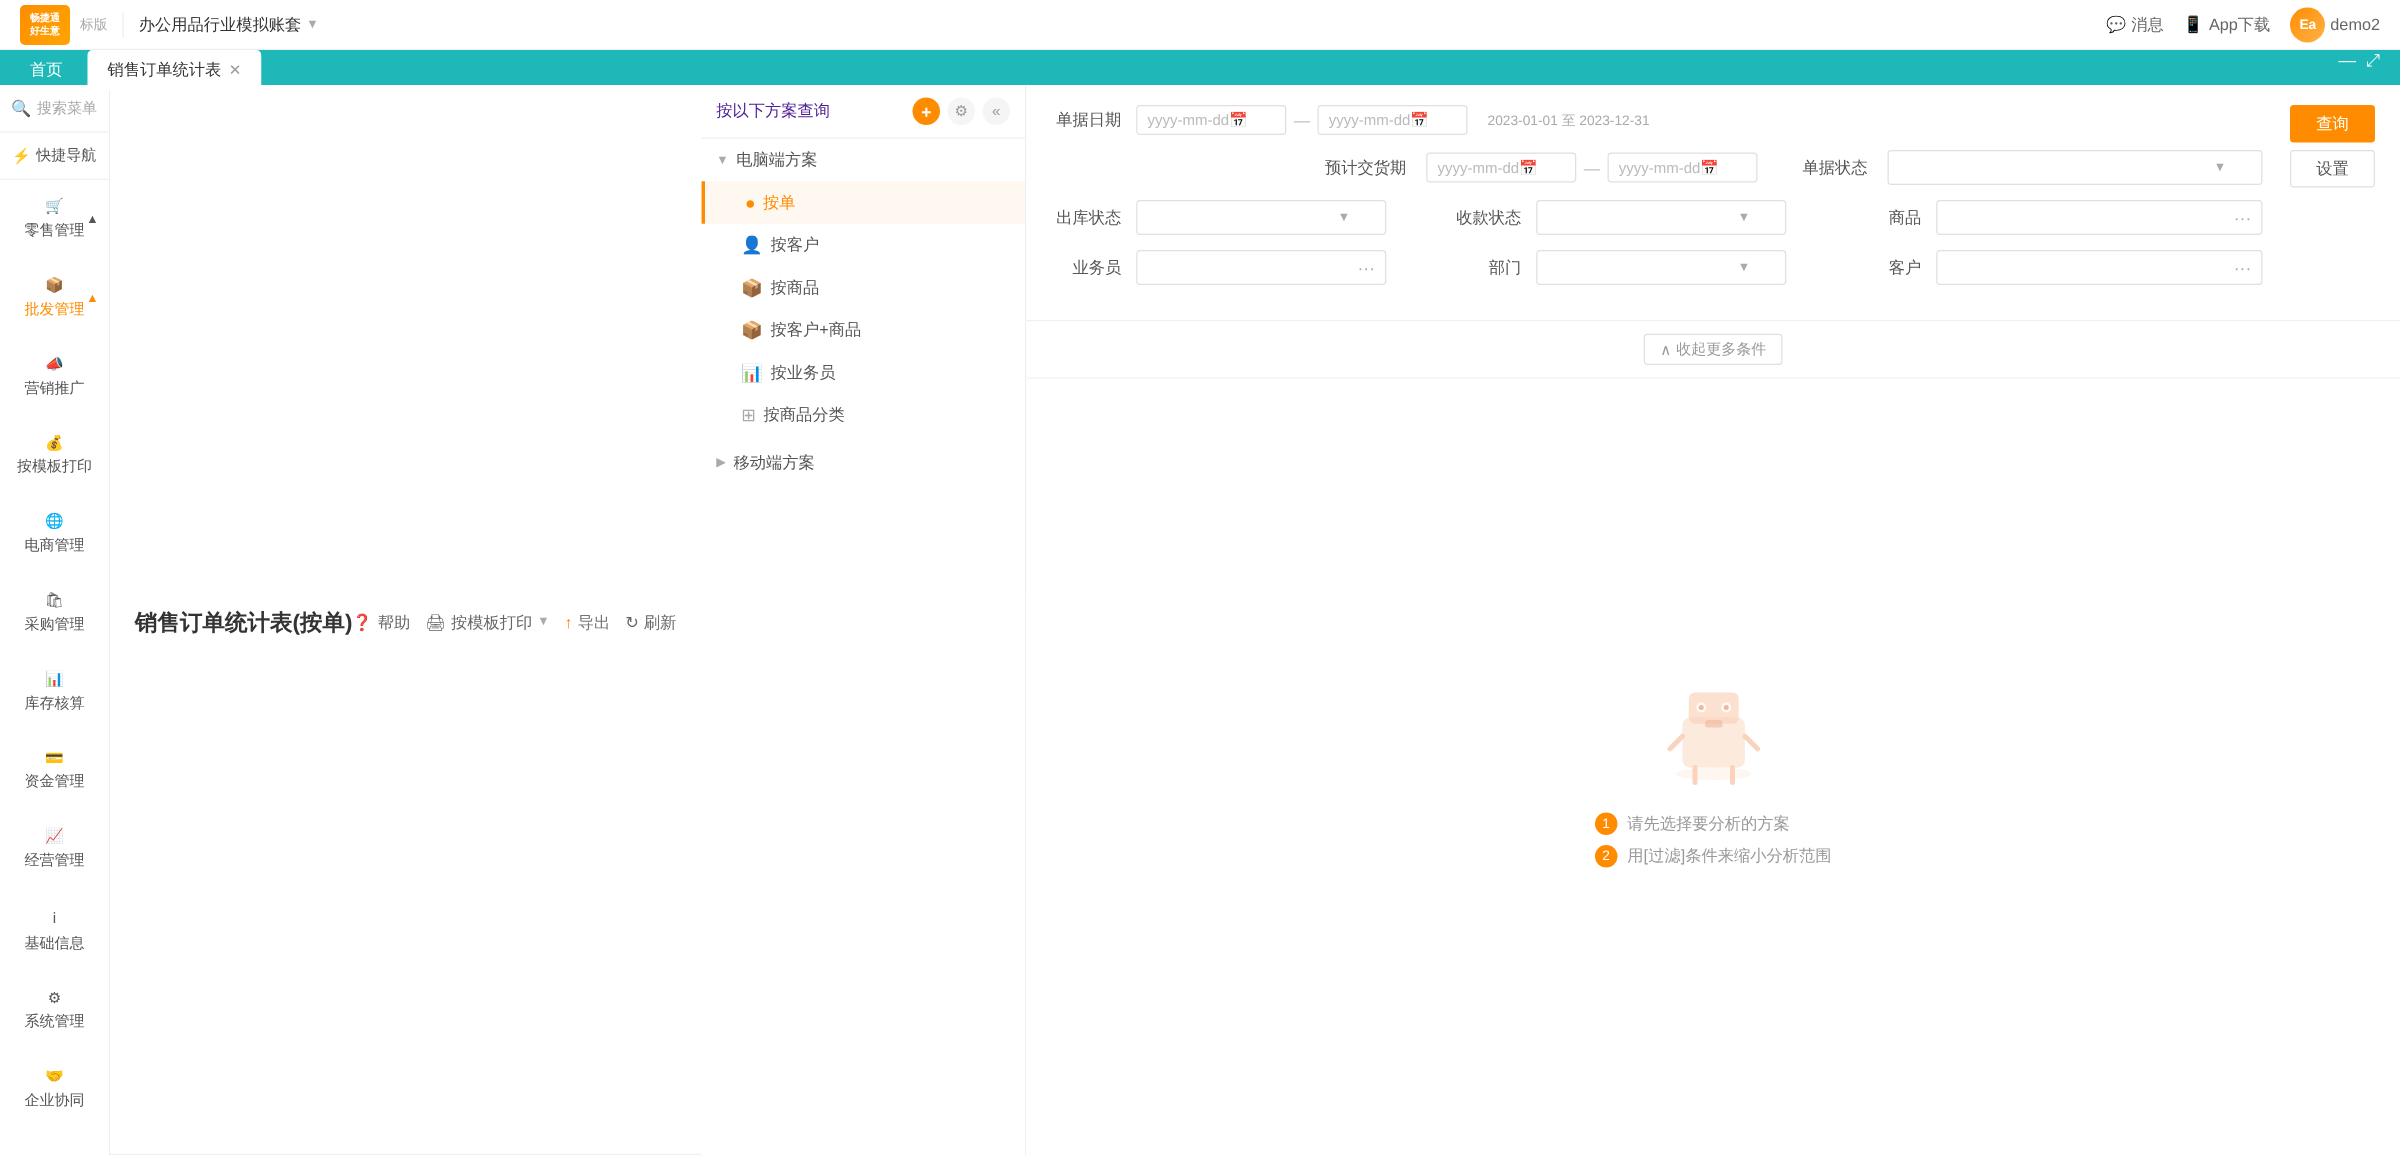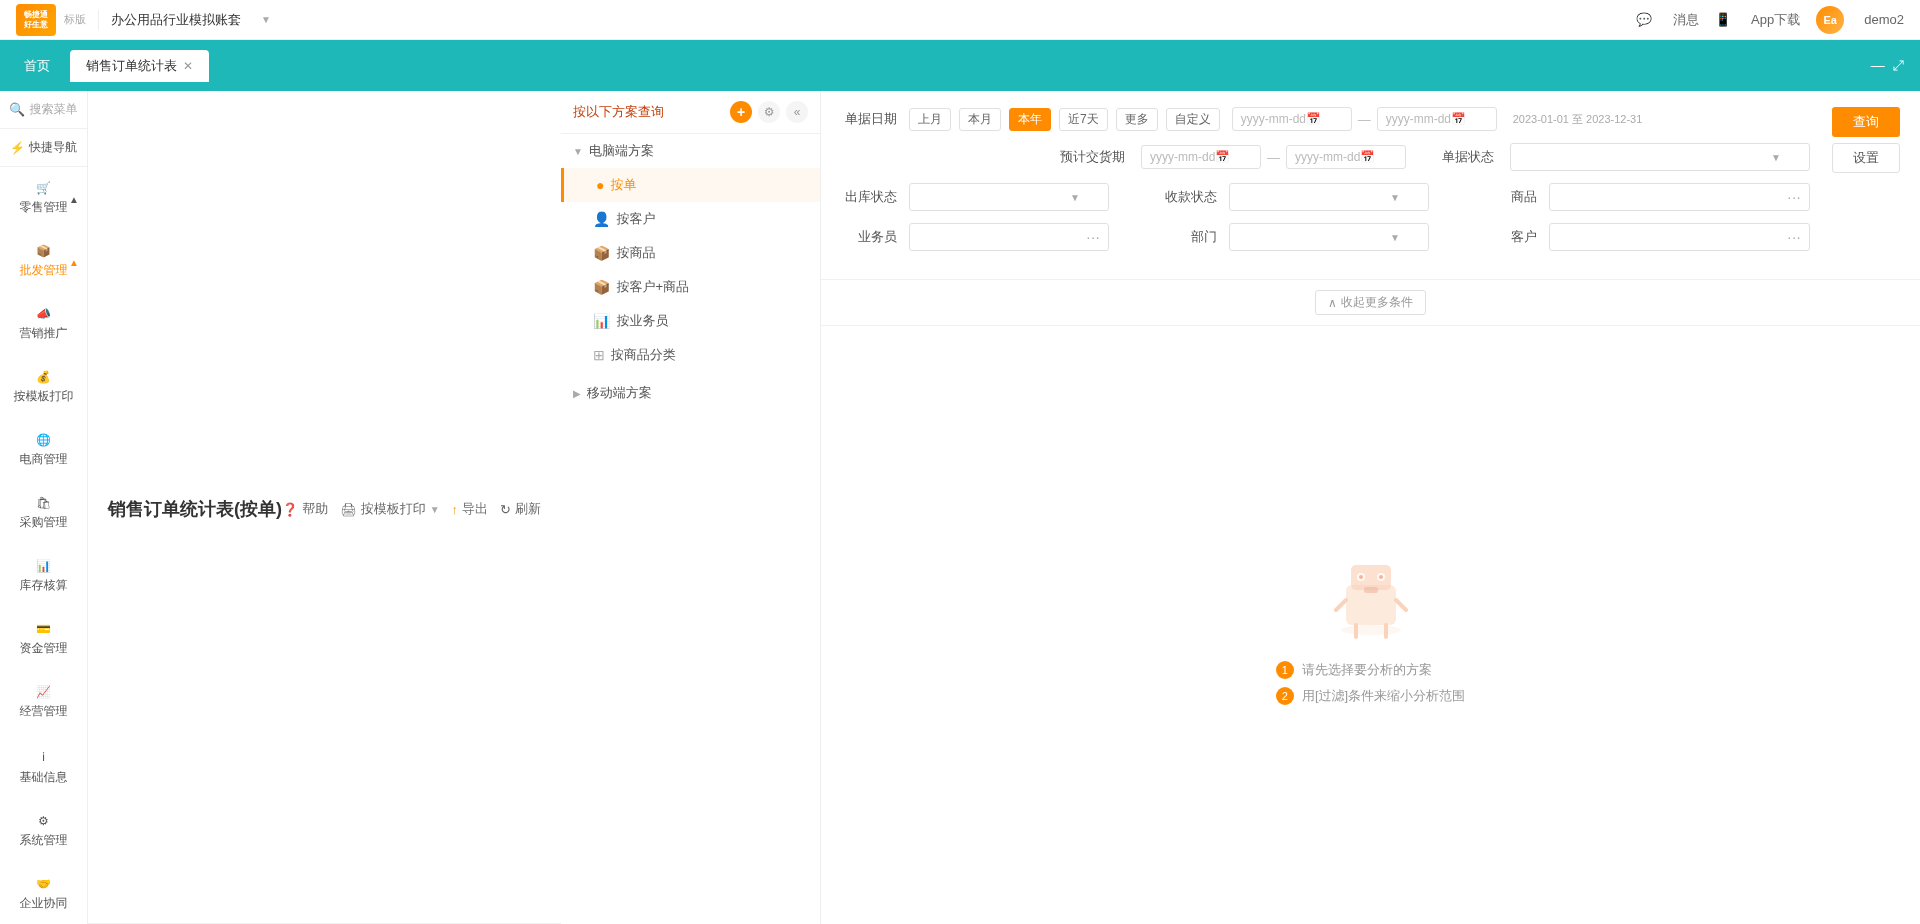--- a/index.html
+++ b/index.html
@@ -3,25 +3,25 @@
   <meta charset="utf-8">
   <style>
     * { box-sizing: border-box; margin: 0; padding: 0; }
     body { font-family: 'Microsoft YaHei', Arial, sans-serif; font-size: 13px; background: #f5f5f5; color: #333; height: 924px; overflow: hidden; display: flex; flex-direction: column; }
 
     
     .topbar { height: 40px; background: #fff; display: flex; align-items: center; justify-content: space-between; padding: 0 16px; border-bottom: 1px solid #eee; flex-shrink: 0; }
     .topbar-left { display: flex; align-items: center; gap: 8px; }
     .logo-box { width: 40px; height: 32px; background: linear-gradient(135deg, #ff8c00, #ffa500); border-radius: 4px; display: flex; align-items: center; justify-content: center; color: #fff; font-size: 10px; font-weight: bold; }
     .topbar-right { display: flex; align-items: center; gap: 16px; color: #666; font-size: 13px; }
-    .topbar-right-item { display: flex; align-items: center; gap: 20px; cursor: pointer; }
+    .topbar-right-item { display: flex; align-items: center; gap: 4px; cursor: pointer; }
     .avatar { width: 28px; height: 28px; border-radius: 50%; background: linear-gradient(135deg, #ff8c00, #ffb347); display: flex; align-items: center; justify-content: center; color: #fff; font-size: 11px; font-weight: bold; }
 
     
-    .tabbar { height: 51px; background: #1eb8b8; display: flex; align-items: center; padding: 0 8px; gap: 4px; flex-shrink: 0; position: relative; }
+    .tabbar { height: 28px; background: #1eb8b8; display: flex; align-items: flex-start; padding: 0 8px; gap: 4px; flex-shrink: 0; position: relative; }
     .tab { height: 32px; padding: 0 16px; border-radius: 4px 4px 0 0; display: flex; align-items: center; cursor: pointer; font-size: 13px; gap: 6px; color: #fff; background: transparent; }
     .tab.home { background: transparent; color: #fff; }
     .tab.active { background: #fff; color: #333; border-radius: 4px 4px 0 0; }
     .tab-close { font-size: 12px; color: #999; cursor: pointer; }
     .tabbar-actions { position: absolute; right: 16px; display: flex; gap: 8px; color: #fff; font-size: 14px; cursor: pointer; }
 
     
     .content-area { display: flex; flex: 1; overflow: hidden; background: #fff; }
 
     
@@ -39,21 +39,21 @@
     .page-actions { display: flex; align-items: center; gap: 12px; font-size: 13px; color: #666; }
     .page-action-item { display: flex; align-items: center; gap: 4px; cursor: pointer; color: #666; }
     .btn-export { color: #ff8c00; }
 
     
     .split-layout { display: flex; flex: 1; overflow: hidden; }
 
     
     .scheme-panel { width: 260px; border-right: 1px solid #eee; background: #fff; flex-shrink: 0; overflow-y: auto; }
     .scheme-header { padding: 10px 12px; display: flex; align-items: center; justify-content: space-between; border-bottom: 1px solid #f0f0f0; }
-    .scheme-header-title { font-size: 13px; color: #c2410c; }
+    .scheme-header-title { font-size: 13px; color: #4c1d95; }
     .scheme-header-actions { display: flex; gap: 6px; }
     .scheme-header-btn { width: 22px; height: 22px; border-radius: 50%; display: flex; align-items: center; justify-content: center; cursor: pointer; font-size: 12px; color: #999; background: #f5f5f5; }
     .scheme-section { }
     .scheme-category { padding: 8px 12px; display: flex; align-items: center; gap: 6px; cursor: pointer; font-size: 13px; color: #555; }
     .scheme-category .caret { font-size: 10px; color: #aaa; }
     .scheme-active-item { padding: 8px 12px 8px 32px; display: flex; align-items: center; gap: 6px; background: #fff8f0; border-left: 3px solid #ff8c00; cursor: pointer; font-size: 13px; color: #ff8c00; }
     .scheme-item { padding: 8px 12px 8px 32px; display: flex; align-items: center; gap: 6px; cursor: pointer; font-size: 13px; color: #555; }
     .scheme-item-icon { font-size: 14px; color: #aaa; }
 
     
@@ -284,28 +284,20 @@
           </div>
         </div>
       </div>
 
       <div style="flex:1; display:flex; flex-direction:column; overflow:hidden; position:relative;">
 
         <div class="filter-section" style="position:relative; padding-right:110px;">
 
           <div class="filter-row">
             <span class="filter-label">单据日期</span>
-            <div class="filter-date-group">
-              <button class="date-quick-btn">上月</button>
-              <button class="date-quick-btn">本月</button>
-              <button class="date-quick-btn active">本年</button>
-              <button class="date-quick-btn">近7天</button>
-              <button class="date-quick-btn">更多</button>
-              <button class="date-quick-btn">自定义</button>
-            </div>
             <div class="date-range">
               <div class="date-input">
                 <span style="color:#bbb;">yyyy-mm-dd</span>
                 <span style="color:#aaa;">📅</span>
               </div>
               <span class="date-separator">—</span>
               <div class="date-input">
                 <span style="color:#bbb;">yyyy-mm-dd</span>
                 <span style="color:#aaa;">📅</span>
               </div>

